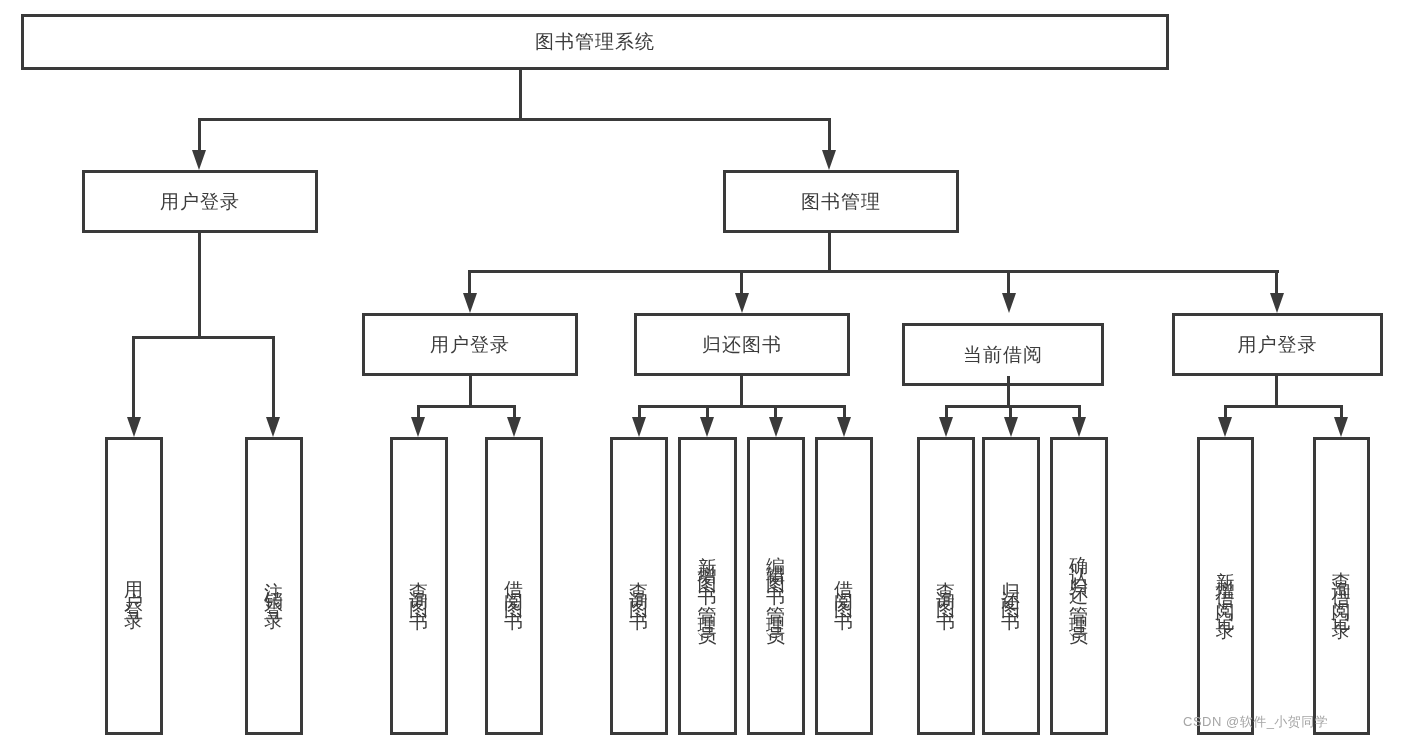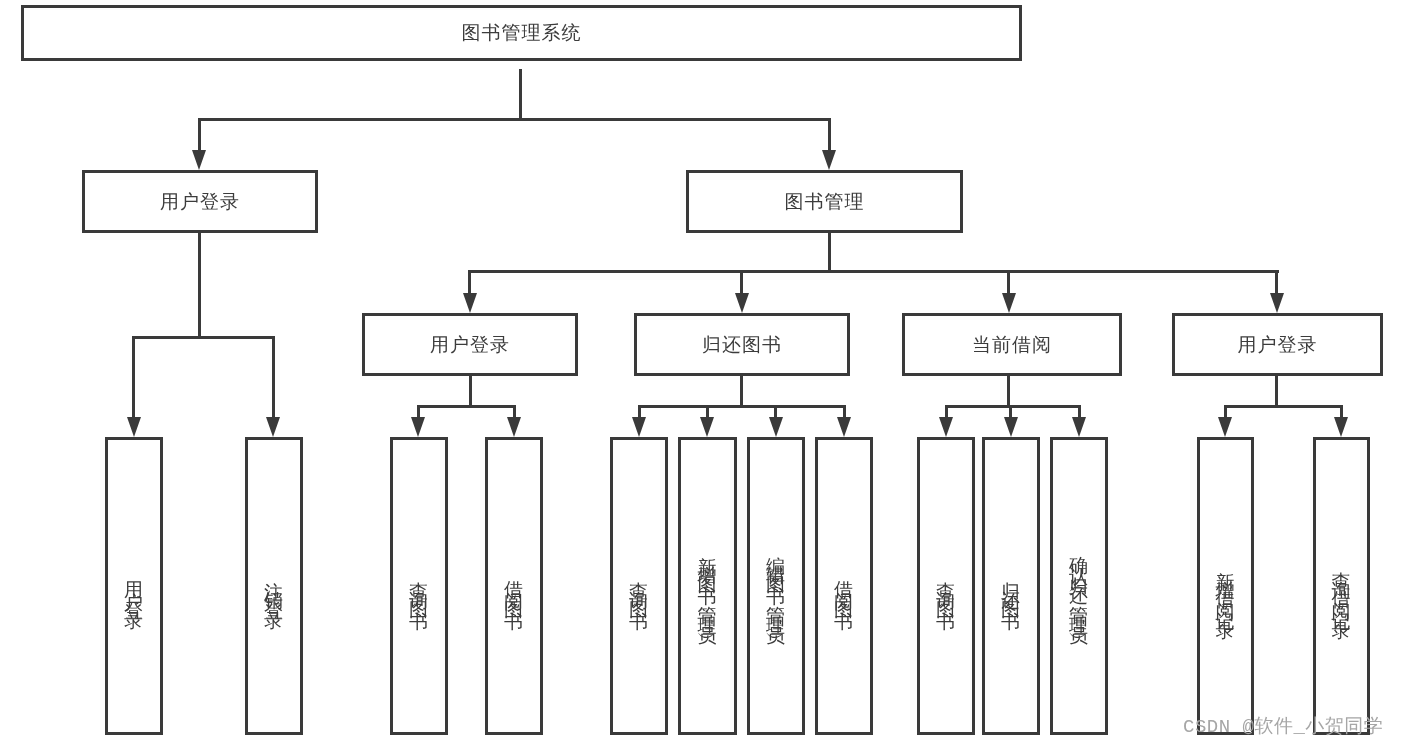--- a/index.html
+++ b/index.html
@@ -35,44 +35,44 @@
   }
   .line{position:absolute;background:var(--line);}
   .arrow{
     position:absolute;width:0;height:0;
     border-left:7px solid transparent;
     border-right:7px solid transparent;
     border-top:20px solid var(--line);
   }
   .watermark{
     position:absolute;left:1183px;top:713px;
-    font-size:19px;color:var(--watermark);
-    letter-spacing:0.5px;white-space:nowrap;font-family:Liberation Mono, monospace;
+    font-size:13px;color:var(--watermark);
+    letter-spacing:0.5px;white-space:nowrap;
   }
 </style>
 </head>
 <body>
 
 <div id="canvas">
 
-  <div class="box h" style="left:21px;top:5px;width:1001px;height:56px">
+  <div class="box h" style="left:21px;top:14px;width:1148px;height:56px">
     <span>图书管理系统</span>
   </div>
 
   <div class="line" style="left:519px;top:69px;width:3px;height:51px"></div>
   <div class="line" style="left:198px;top:118px;width:633px;height:3px"></div>
   <div class="line" style="left:198px;top:118px;width:3px;height:34px"></div>
   <div class="arrow" style="left:192px;top:150px"></div>
   <div class="line" style="left:828px;top:118px;width:3px;height:34px"></div>
   <div class="arrow" style="left:822px;top:150px"></div>
 
   <div class="box h" style="left:82px;top:170px;width:236px;height:63px">
     <span>用户登录</span>
   </div>
-  <div class="box h" style="left:686px;top:170px;width:277px;height:63px">
+  <div class="box h" style="left:723px;top:170px;width:236px;height:63px">
     <span>图书管理</span>
   </div>
 
   <div class="line" style="left:198px;top:233px;width:3px;height:105px"></div>
   <div class="line" style="left:132px;top:336px;width:142px;height:3px"></div>
   <div class="line" style="left:132px;top:336px;width:3px;height:83px"></div>
   <div class="arrow" style="left:127px;top:417px"></div>
   <div class="line" style="left:272px;top:336px;width:3px;height:83px"></div>
   <div class="arrow" style="left:266px;top:417px"></div>
 
@@ -86,21 +86,21 @@
   <div class="arrow" style="left:1002px;top:293px"></div>
   <div class="line" style="left:1275px;top:270px;width:3px;height:25px"></div>
   <div class="arrow" style="left:1270px;top:293px"></div>
 
   <div class="box h" style="left:362px;top:313px;width:216px;height:63px">
     <span>用户登录</span>
   </div>
   <div class="box h" style="left:634px;top:313px;width:216px;height:63px">
     <span>归还图书</span>
   </div>
-  <div class="box h" style="left:902px;top:313px;width:220px;height:63px">
+  <div class="box h" style="left:902px;top:323px;width:202px;height:63px">
     <span>当前借阅</span>
   </div>
   <div class="box h" style="left:1172px;top:313px;width:211px;height:63px">
     <span>用户登录</span>
   </div>
 
   <div class="line" style="left:469px;top:376px;width:3px;height:31px"></div>
   <div class="line" style="left:417px;top:405px;width:99px;height:3px"></div>
   <div class="line" style="left:417px;top:405px;width:3px;height:14px"></div>
   <div class="arrow" style="left:411px;top:417px"></div>

